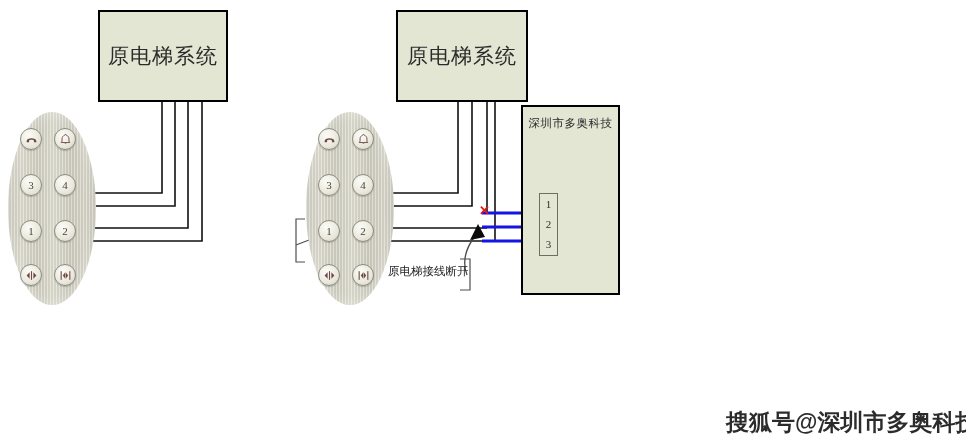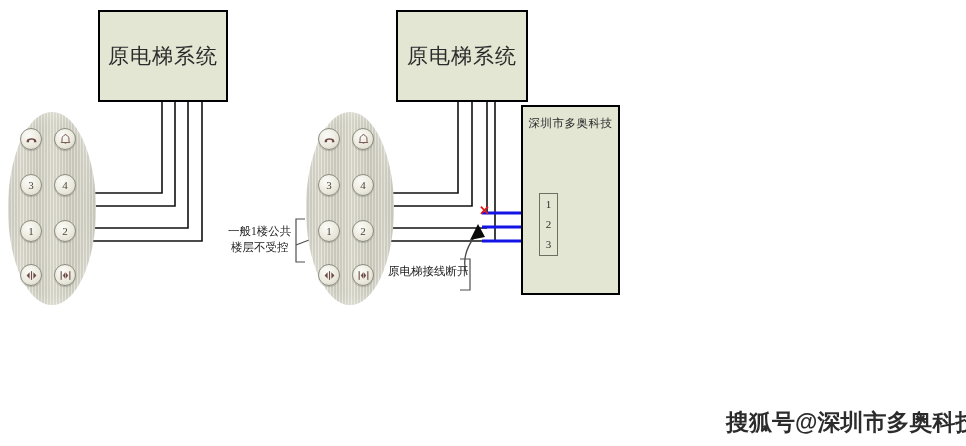--- a/index.html
+++ b/index.html
@@ -245,24 +245,20 @@
         <rect x="19" y="4" width="2" height="16" fill="#6d4a46"></rect>
         <polygon points="11.5,6 7,12 11.5,18" fill="#6d4a46"></polygon>
         <polygon points="12.5,6 17,12 12.5,18" fill="#6d4a46"></polygon>
       </svg>
     </div>
   </div>
 
   <div style="position:absolute;left:479px;top:204px;font-size:13px;font-weight:bold;color:#e01b1b;
               font-family:'Liberation Sans',sans-serif;line-height:1;">✕</div>
 
-  <div class="callout" id="callout-floor1">
-    <div>一般1楼公共</div>
-    <div>楼层不受控</div>
-  </div>
 
   <div class="callout" id="callout-break">
     <div class="ctext">原电梯接线断开</div>
   </div>
 
   <div id="watermark">搜狐号@深圳市多奥科技</div>
 
 </div>
 
 </body></html>

